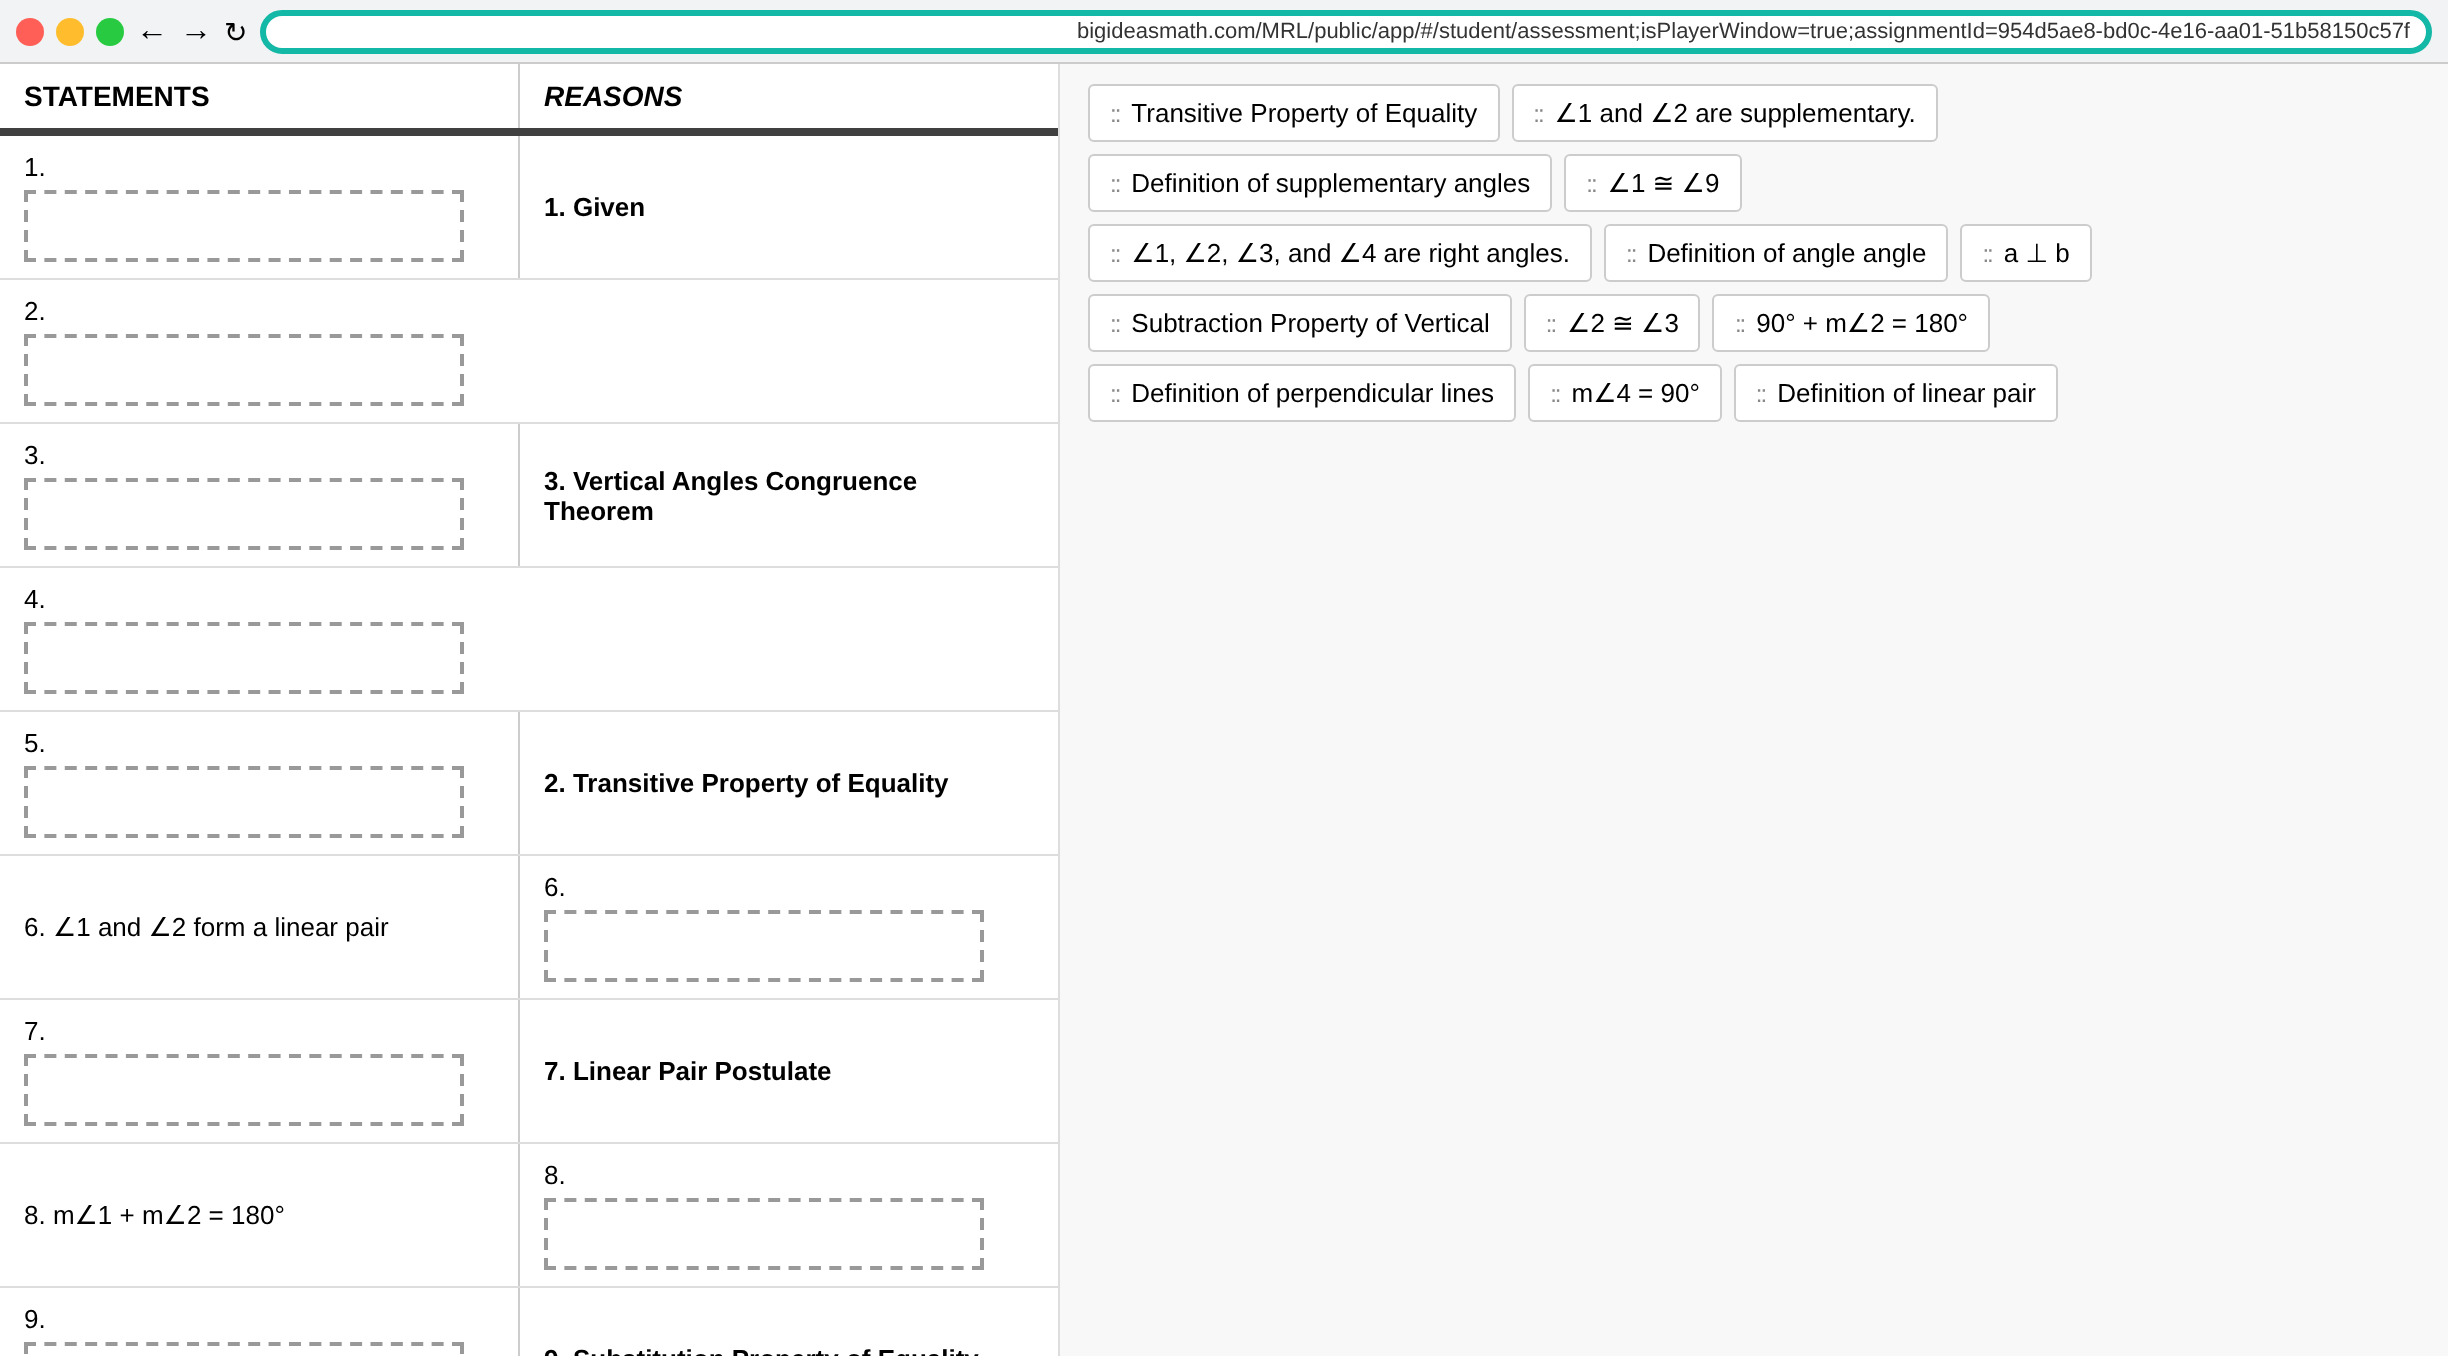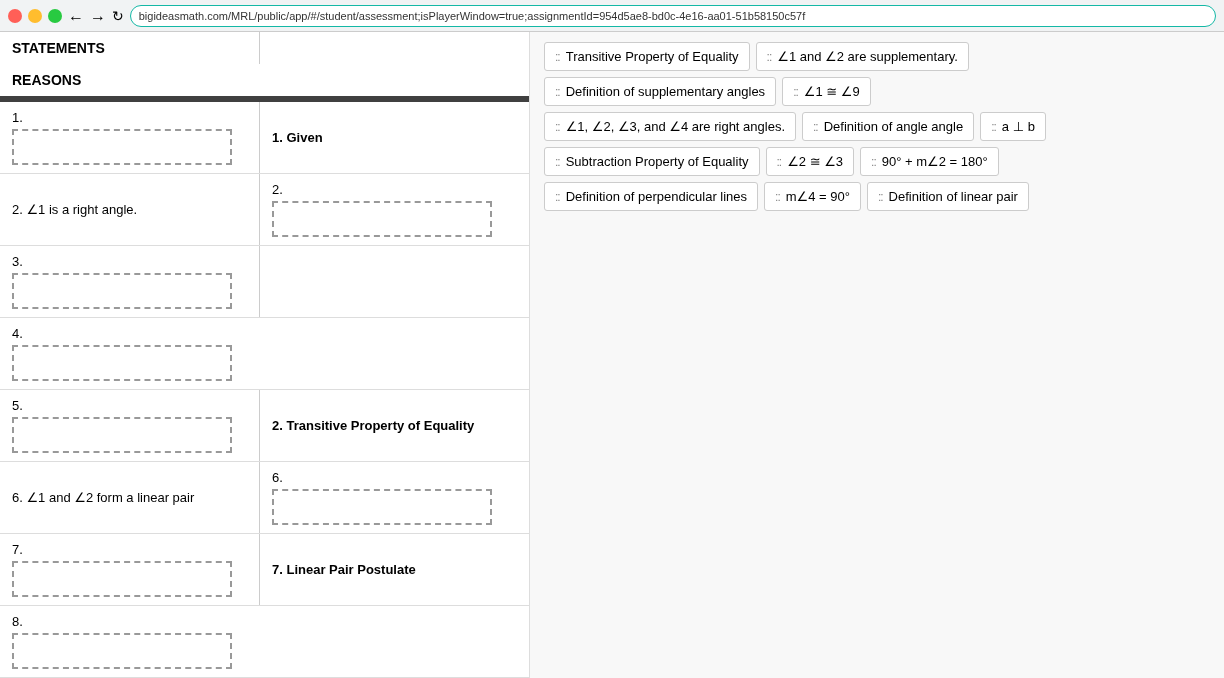--- a/index.html
+++ b/index.html
@@ -26,64 +26,65 @@
       width: 14px; height: 14px;
       border-radius: 50%;
       border: none;
       cursor: pointer;
     }
 
     .url-bar {
       flex: 1;
       height: 22px;
       background: white;
-      border: 1px solid #14b8a6;
+      border: 3px solid #14b8a6;
       border-radius: 11px;
       font-size: 11px;
       padding: 0 8px;
       color: #333;
       display: flex;
       align-items: center;
       overflow: hidden;
       white-space: nowrap;
+      justify-content: flex-end;
     }
 
     .main-content {
       display: flex;
       height: calc(678px - 32px);
       background: white;
     }
 
     .left-panel {
       width: 530px;
       border-right: 1px solid #ddd;
       overflow-y: auto;
       padding: 0;
     }
 
     .table-header {
       display: flex;
       background: #fff;
-      border-bottom: 6px solid #404040;
-      flex-direction: column;
+      border-bottom: 4px solid #404040;
     }
 
     .table-header .col-statements {
       width: 260px;
       padding: 8px 12px;
       font-weight: bold;
       font-size: 14px;
       border-right: 1px solid #ccc;
     }
 
     .table-header .col-reasons {
       flex: 1;
       padding: 8px 12px;
       font-weight: bold;
       font-size: 14px;
+      font-style: italic;
     }
 
     .table-row {
       display: flex;
       border-bottom: 1px solid #ddd;
       min-height: 60px;
     }
 
     .cell-statement {
       width: 260px;
@@ -190,34 +191,34 @@
       <div class="cell-statement">
         <span class="row-num">1.</span>
         <div class="dashed-box"></div>
       </div>
       <div class="cell-reason">
         <span class="reason-text">1. Given</span>
       </div>
     </div>
 
     <div class="table-row">
-      <div class="cell-statement">
-        <span class="statement-text">2. ∠1 is a right angle.</span>
-      </div>
       <div class="cell-reason">
         <span class="row-num">2.</span>
         <div class="dashed-box"></div>
       </div>
     </div>
 
     <div class="table-row">
       <div class="cell-statement">
         <span class="row-num">3.</span>
         <div class="dashed-box"></div>
       </div>
+      <div class="cell-reason">
+        <span class="reason-text">3. Vertical Angles Congruence Theorem</span>
+      </div>
     </div>
 
     <div class="table-row">
       <div class="cell-reason">
         <span class="row-num">4.</span>
         <div class="dashed-box"></div>
       </div>
     </div>
 
     <div class="table-row">
@@ -244,20 +245,23 @@
       <div class="cell-statement">
         <span class="row-num">7.</span>
         <div class="dashed-box"></div>
       </div>
       <div class="cell-reason">
         <span class="reason-text">7. Linear Pair Postulate</span>
       </div>
     </div>
 
     <div class="table-row">
+      <div class="cell-statement">
+        <span class="statement-text">8. m∠1 + m∠2 = 180°</span>
+      </div>
       <div class="cell-reason">
         <span class="row-num">8.</span>
         <div class="dashed-box"></div>
       </div>
     </div>
 
     <div class="table-row">
       <div class="cell-statement">
         <span class="row-num">9.</span>
         <div class="dashed-box"></div>
@@ -305,21 +309,21 @@
         </div>
         <div class="drag-item">
           <span class="drag-handle">::</span>
           <span>a ⊥ b</span>
         </div>
       </div>
 
       <div class="drag-row">
         <div class="drag-item">
           <span class="drag-handle">::</span>
-          <span>Subtraction Property of Equality</span>
+          <span>Subtraction Property of Vertical</span>
         </div>
         <div class="drag-item">
           <span class="drag-handle">::</span>
           <span>∠2 ≅ ∠3</span>
         </div>
         <div class="drag-item">
           <span class="drag-handle">::</span>
           <span>90° + m∠2 = 180°</span>
         </div>
       </div>

